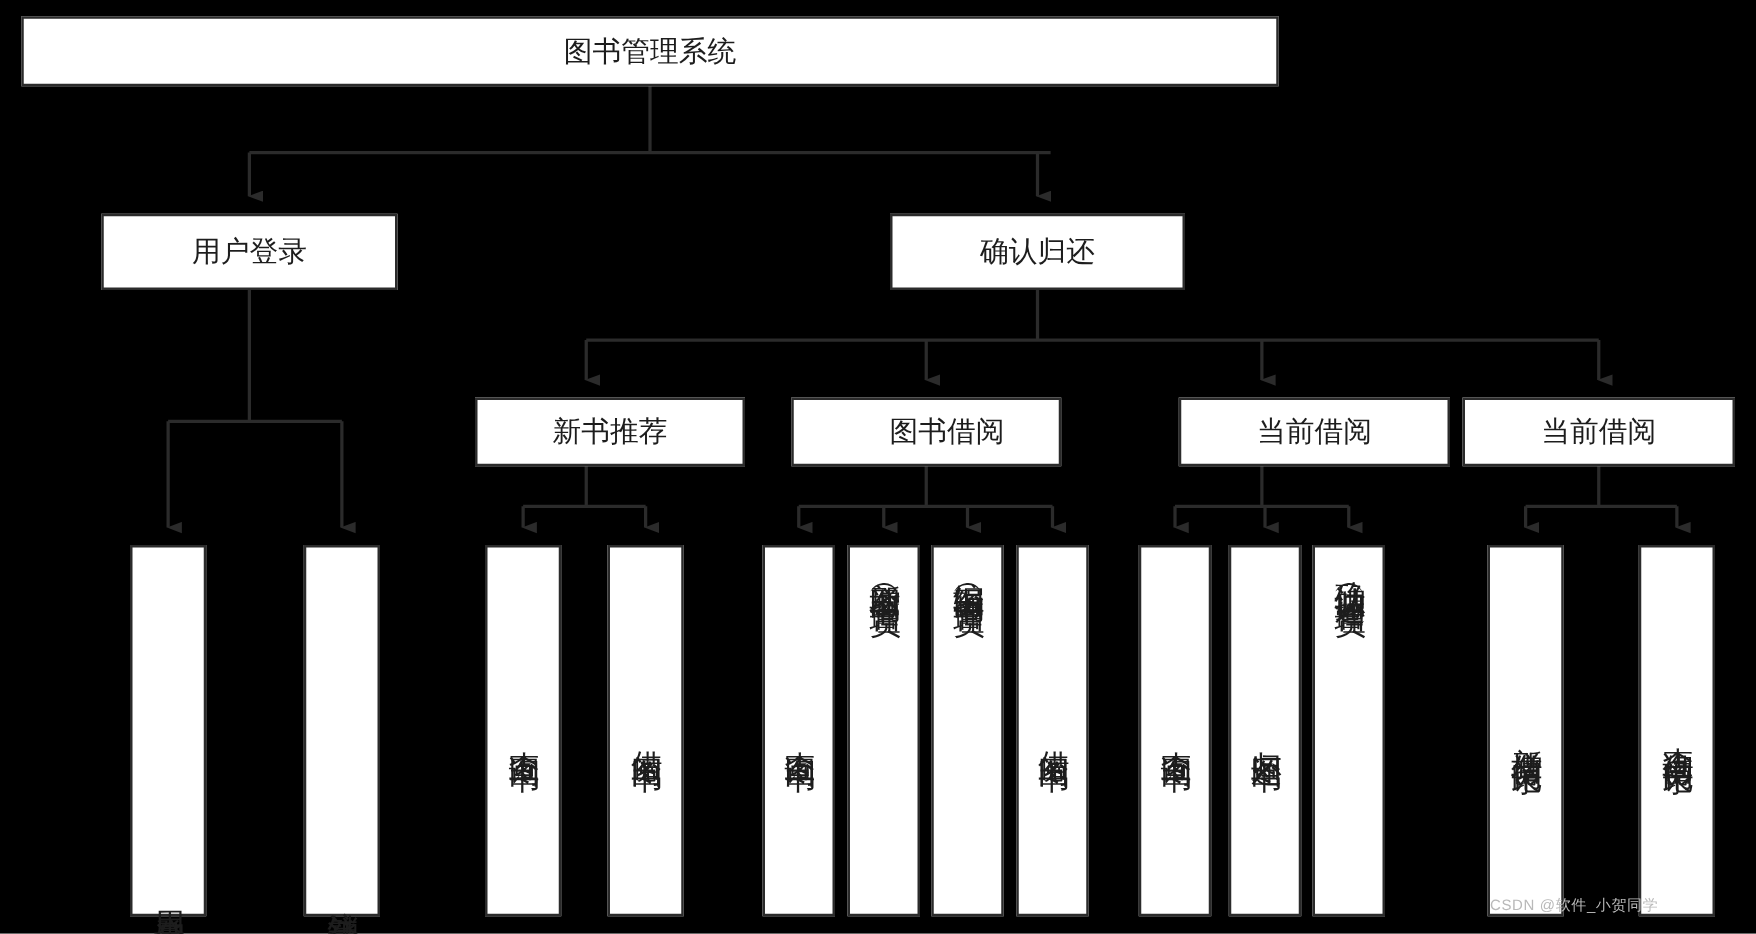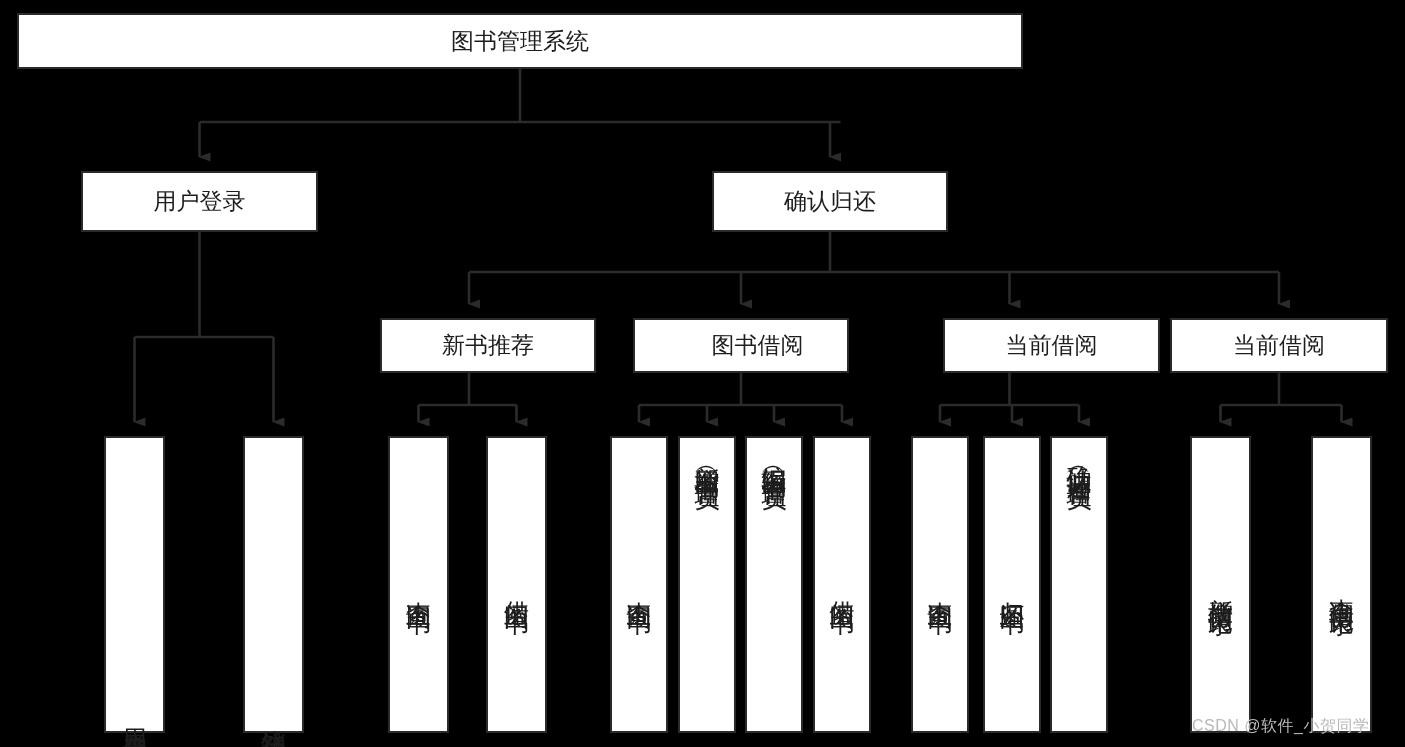--- a/index.html
+++ b/index.html
@@ -53,21 +53,21 @@
   }
   .node.vert .label {
     writing-mode: vertical-rl;
     text-orientation: upright;
     font-size: 25px;
     letter-spacing: 3px;
     line-height: 1.0;
   }
   .watermark {
     position: absolute;
-    font-size: 16px;
+    font-size: 12px;
     color: #b9b9b9;
     white-space: nowrap;
     letter-spacing: 0.5px;
   }
 </style>
 </head>
 <body>
 
 <div id="diagram-root">
 

